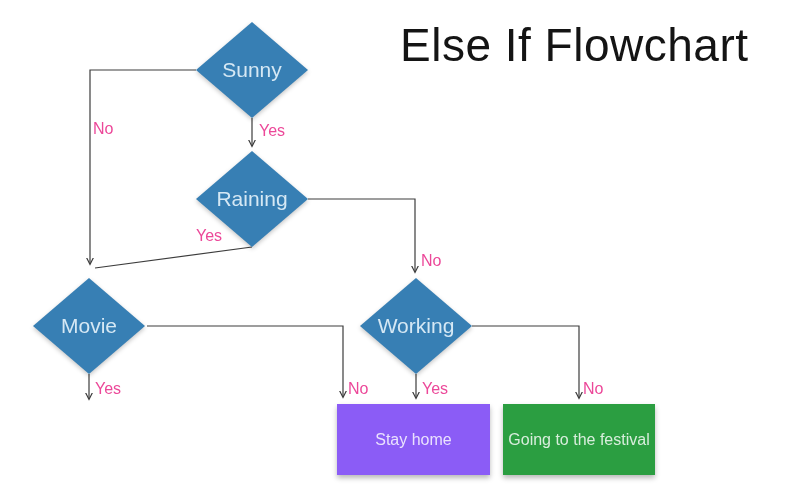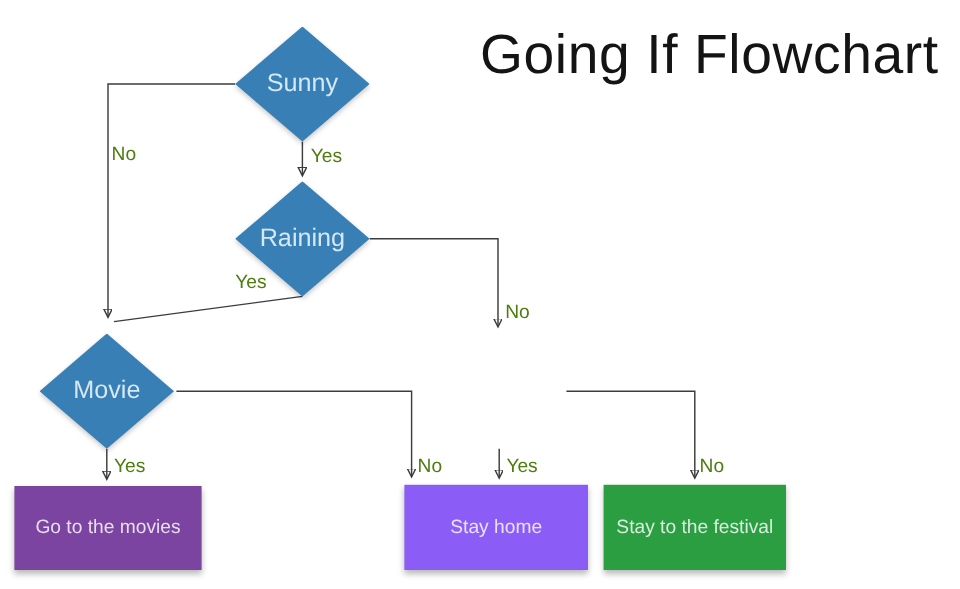--- a/index.html
+++ b/index.html
@@ -61,30 +61,30 @@
     justify-content: center;
     box-shadow: 0 3px 5px rgba(0,0,0,0.28);
   }
   .result span {
     font-size: 16px;
     color: rgba(255, 255, 255, 0.82);
   }
   .edge-label {
     position: absolute;
     font-size: 16px;
-    color: #4d7c0f;
+    color: #ec4899;
     white-space: nowrap;
   }
 </style>
 </head>
 <body>
 
 <div class="canvas">
 
-  <h1 class="title">Going If Flowchart</h1>
+  <h1 class="title">Else If Flowchart</h1>
 
   <svg class="connectors" viewBox="0 0 800 491" xmlns="http://www.w3.org/2000/svg">
     <defs>
       <marker id="arrow" markerWidth="9" markerHeight="9" refX="6.5" refY="3.5" orient="auto" markerUnits="userSpaceOnUse">
         <path d="M0,0 L7,3.5 L0,7 Z" fill="#1d1d1d" stroke="none"></path>
       </marker>
     </defs>
     <path d="M252,118 L252,146" marker-end="url(#arrow)"></path>
     <path d="M196,70 L90,70 L90,264" marker-end="url(#arrow)"></path>
     <path d="M252,247 L95,268"></path>
@@ -106,31 +106,33 @@
       <span>Raining</span>
     </div>
   </div>
 
   <div class="dwrap" style="left:33px; top:278px;">
     <div class="diamond" style="background-color: rgb(55, 127, 180);">
       <span>Movie</span>
     </div>
   </div>
 
+  <div class="dwrap" style="left:360px; top:278px;">
+    <div class="diamond" style="background-color: rgb(55, 127, 180);">
+      <span>Working</span>
+    </div>
+  </div>
 
-  <div class="result" style="left: 12px; top: 405px; width: 156px; height: 70px; background-color: rgb(122, 68, 160);">
-    <span>Go to the movies</span>
-  </div>
 
   <div class="result" style="left: 337px; top: 404px; width: 153px; height: 71px; background-color: #8b5cf6;">
     <span>Stay home</span>
   </div>
 
   <div class="result" style="left: 503px; top: 404px; width: 152px; height: 71px; background-color: rgb(43, 158, 65);">
-    <span>Stay to the festival</span>
+    <span>Going to the festival</span>
   </div>
 
   <span class="edge-label" style="left:259px; top:122px;">Yes</span>
   <span class="edge-label" style="left:93px; top:120px;">No</span>
   <span class="edge-label" style="left:196px; top:227px;">Yes</span>
   <span class="edge-label" style="left:421px; top:252px;">No</span>
   <span class="edge-label" style="left:95px; top:380px;">Yes</span>
   <span class="edge-label" style="left:348px; top:380px;">No</span>
   <span class="edge-label" style="left:422px; top:380px;">Yes</span>
   <span class="edge-label" style="left:583px; top:380px;">No</span>

